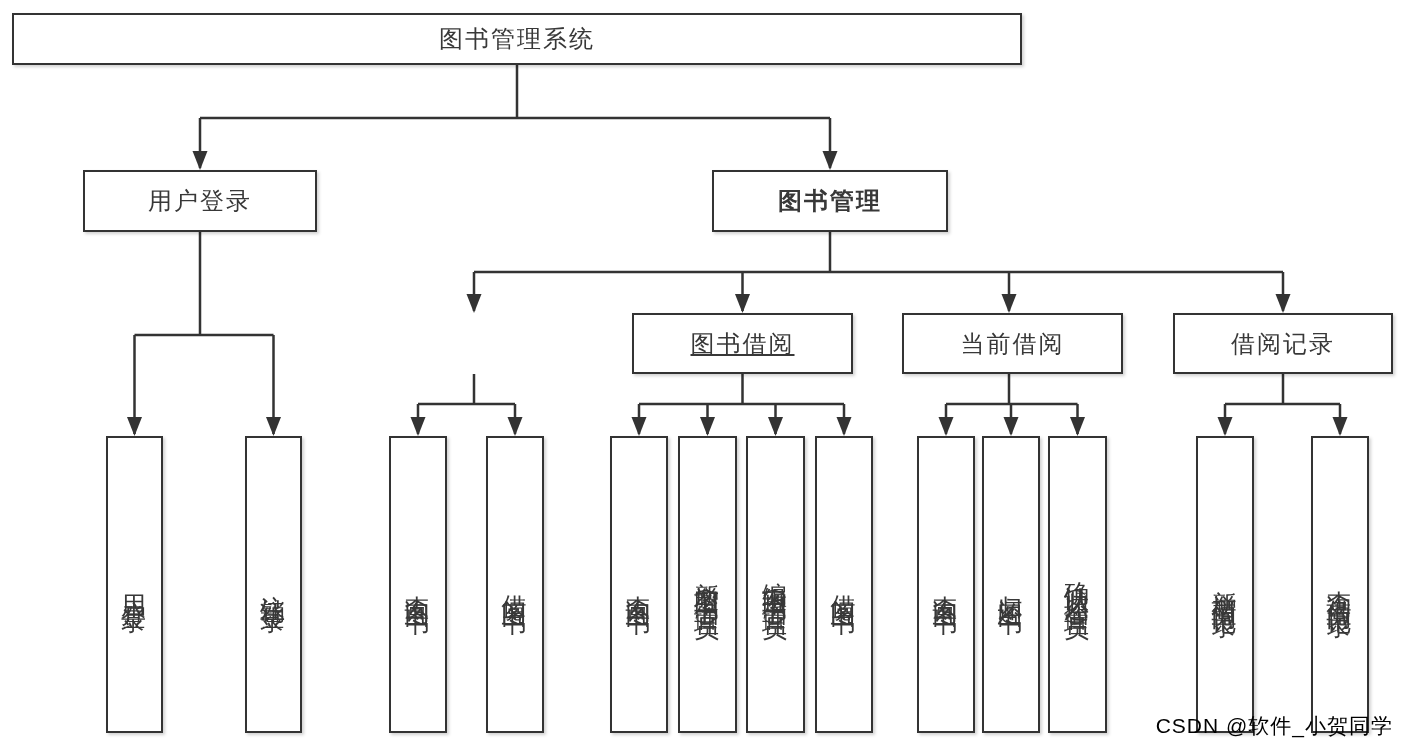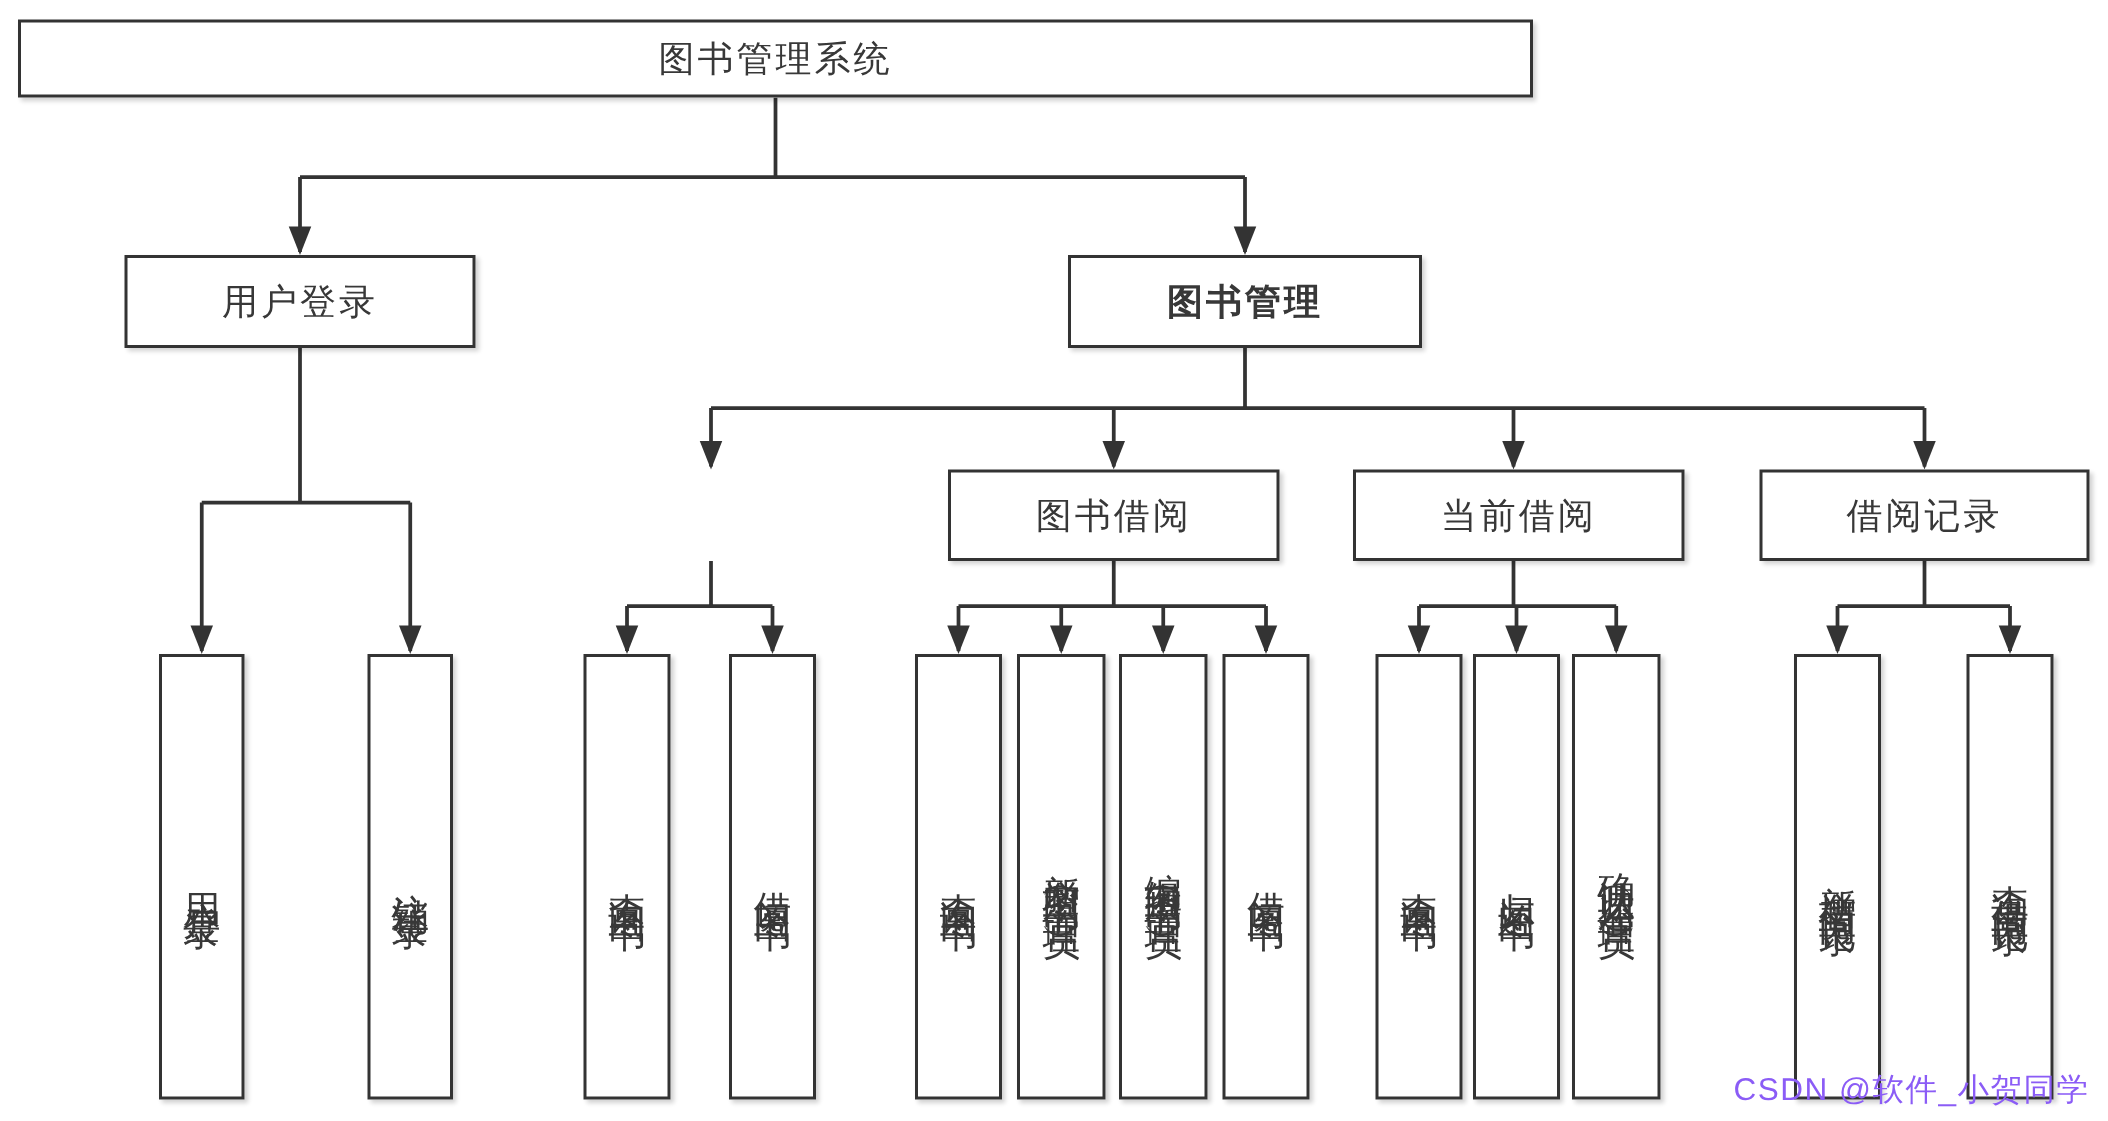--- a/index.html
+++ b/index.html
@@ -42,21 +42,21 @@
     writing-mode: vertical-rl;
     text-orientation: mixed;
     font-size: 25px;
     letter-spacing: 5px;
   }
   .watermark {
     position: absolute;
     right: 12px;
     top: 712px;
     font-size: 21px;
-    color: #8b5cf6;
+    color: #000000;
     letter-spacing: 1px;
     z-index: 5;
     white-space: nowrap;
   }
 </style>
 </head>
 <body>
 
 <div class="canvas">
 
@@ -97,21 +97,21 @@
     <span>图书管理系统</span>
   </div>
 
   <div class="node node-h" style="left:83px; top:170px; width:234px; height:62px;">
     <span>用户登录</span>
   </div>
   <div class="node node-h" style="left:712px; top:170px; width:236px; height:62px;font-weight:bold;">
     <span>图书管理</span>
   </div>
 
-  <div class="node node-h" style="left:632px; top:313px; width:221px; height:61px;">
+  <div class="node node-h" style="left:632px; top:313px; width:221px; height:61px;text-decoration:underline;">
     <span>图书借阅</span>
   </div>
   <div class="node node-h" style="left:902px; top:313px; width:221px; height:61px;">
     <span>当前借阅</span>
   </div>
   <div class="node node-h" style="left:1173px; top:313px; width:220px; height:61px;">
     <span>借阅记录</span>
   </div>
 
   <div class="node node-v" style="left:106px; top:436px; width:57px; height:297px;">

